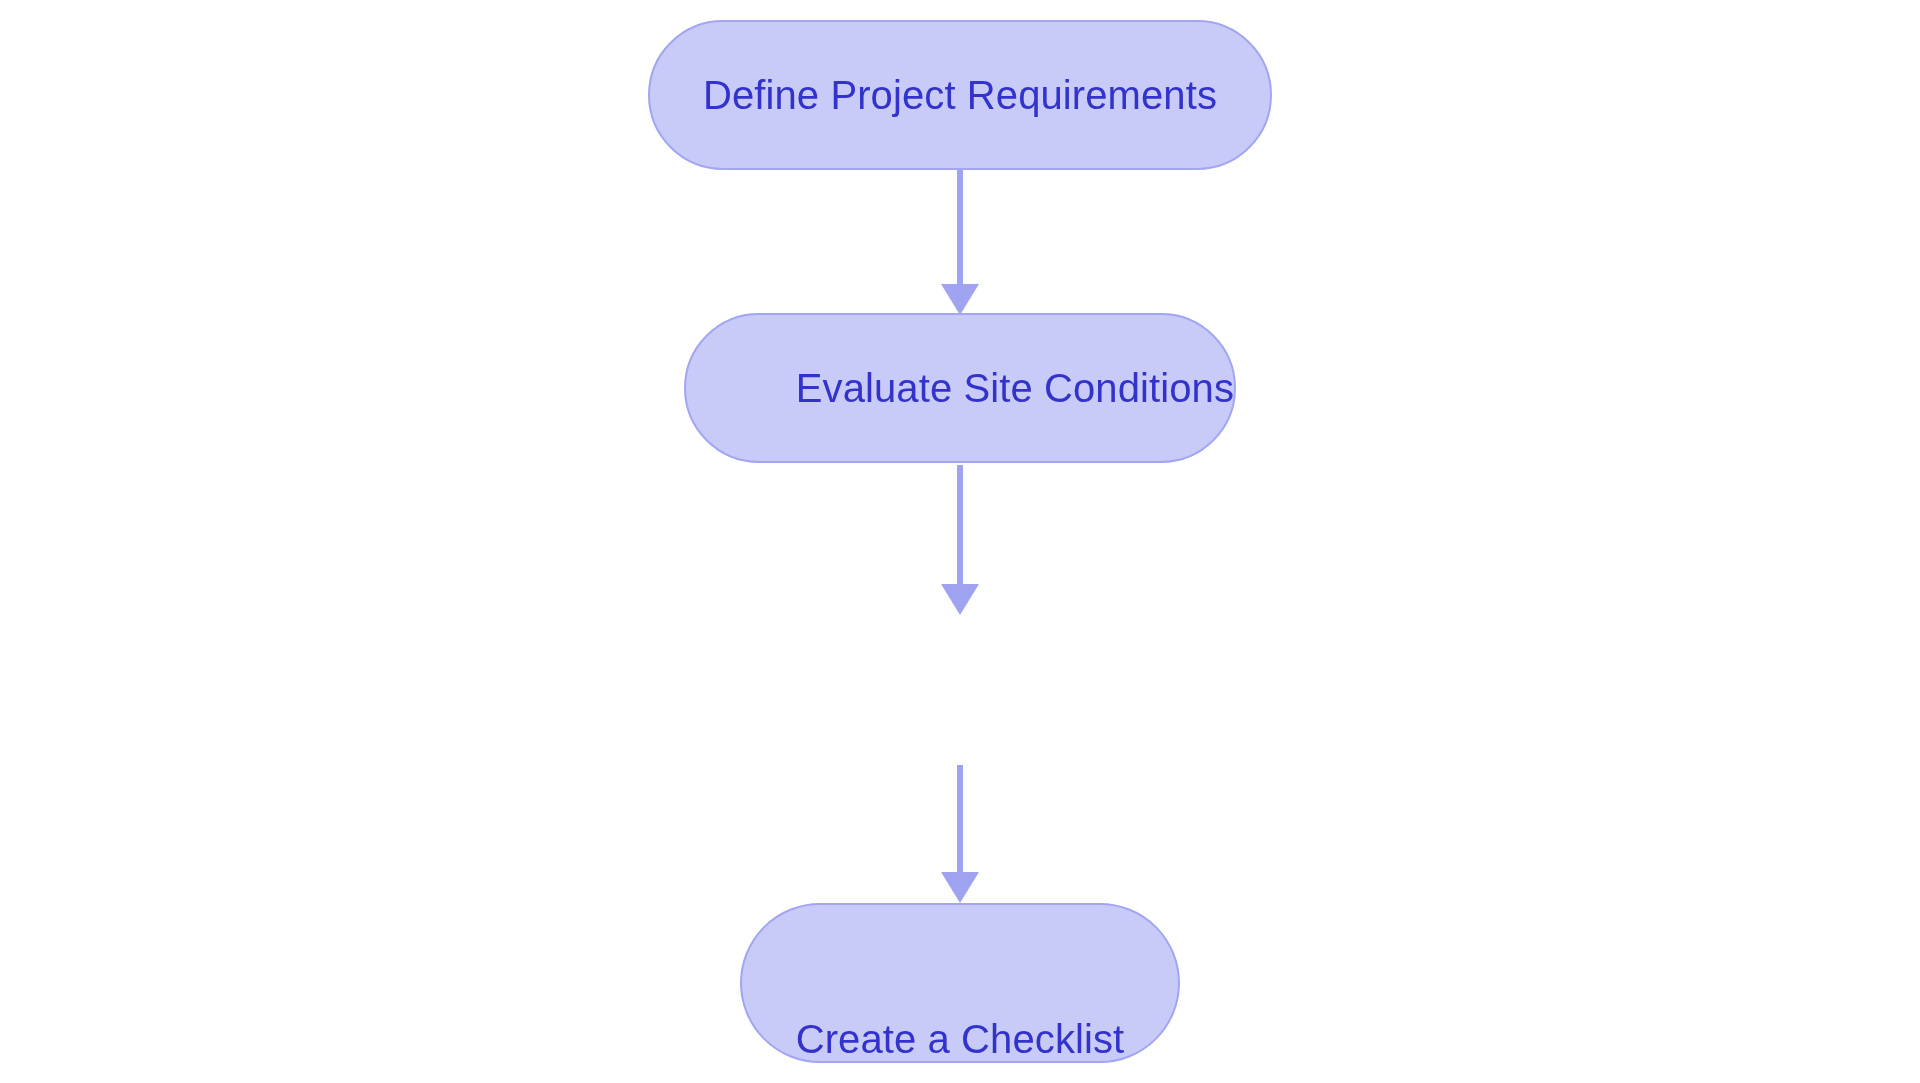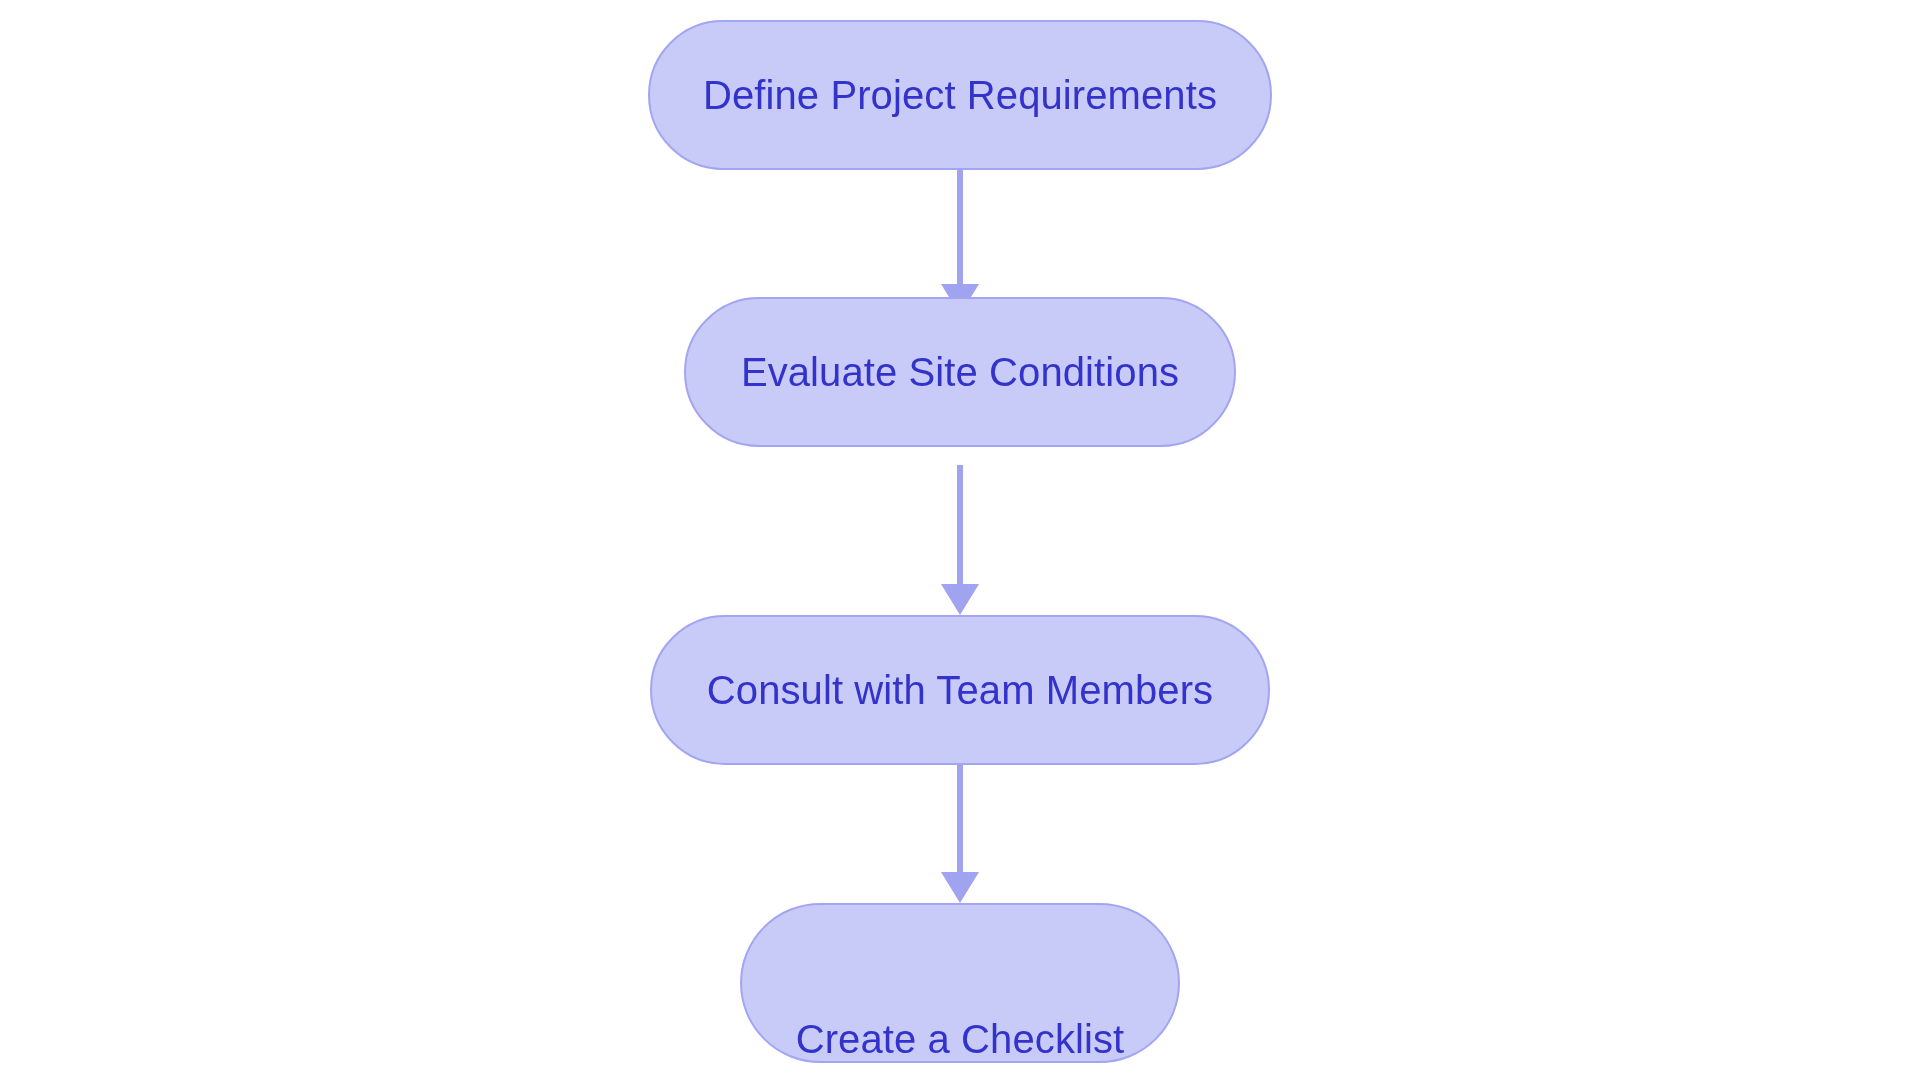--- a/index.html
+++ b/index.html
@@ -48,21 +48,21 @@
     color: #3333cc;
     font-size: 40px;
     font-weight: 400;
     line-height: 1.1;
     letter-spacing: 0.1px;
     white-space: nowrap;
     font-family: "Liberation Sans", "DejaVu Sans", sans-serif;
   }
 
   .node-1 { width: 624px; height: 150px; top: 20px; }
-  .node-2 { width: 552px; height: 150px; top: 297px; }
+  .node-2 { width: 552px; height: 150px; top: 313px; justify-content: flex-end; }
   .node-3 { width: 620px; height: 150px; top: 615px; }
   .node-4 { width: 440px; height: 160px; top: 903px; align-items: flex-end; }
 
   
   .flow-connector {
     position: absolute;
     left: 960px;
     transform: translateX(-50%);
     width: 40px;
     display: flex;
@@ -106,23 +106,20 @@
 
     <div class="flow-node node-2">
       <span class="flow-node-label">Evaluate Site Conditions</span>
     </div>
 
     <div class="flow-connector conn-2">
       <div class="connector-line"></div>
       <div class="connector-arrowhead"></div>
     </div>
 
-    <div class="flow-node node-3">
-      <span class="flow-node-label">Consult with Team Members</span>
-    </div>
 
     <div class="flow-connector conn-3">
       <div class="connector-line"></div>
       <div class="connector-arrowhead"></div>
     </div>
 
     <div class="flow-node node-4">
       <span class="flow-node-label">Create a Checklist</span>
     </div>
 

